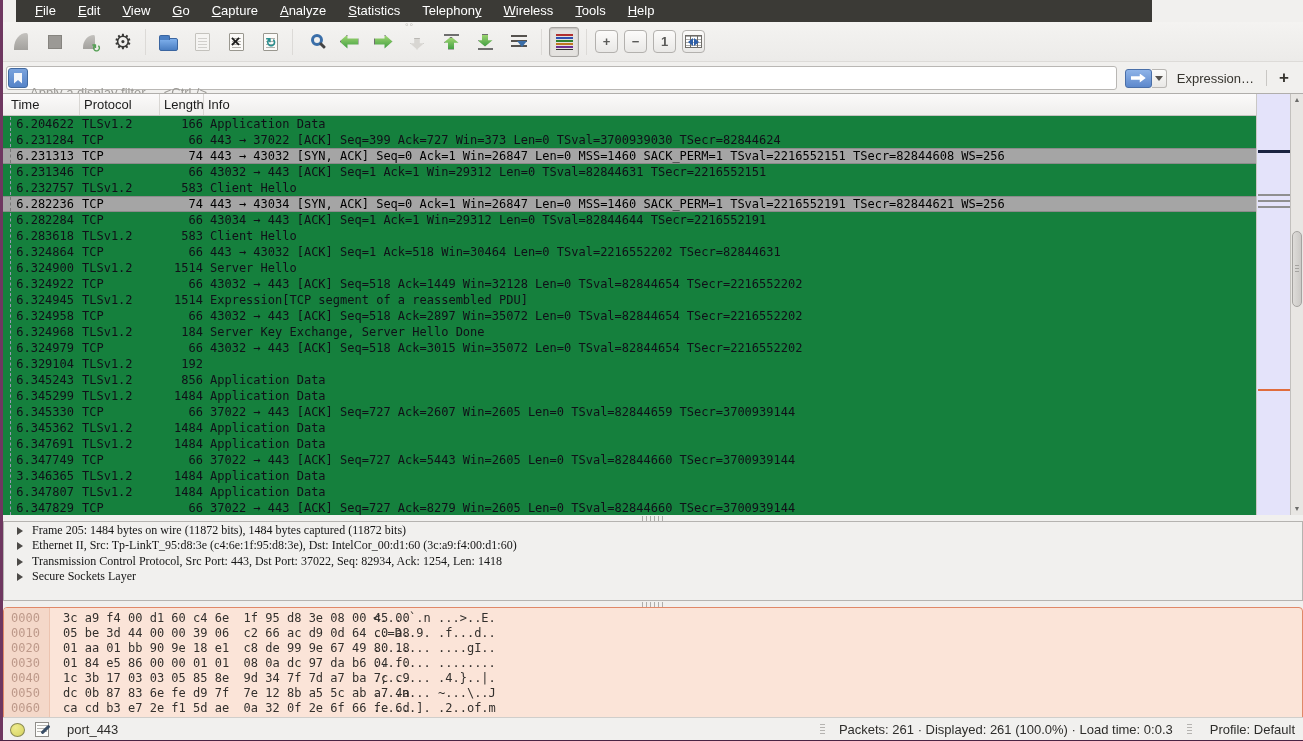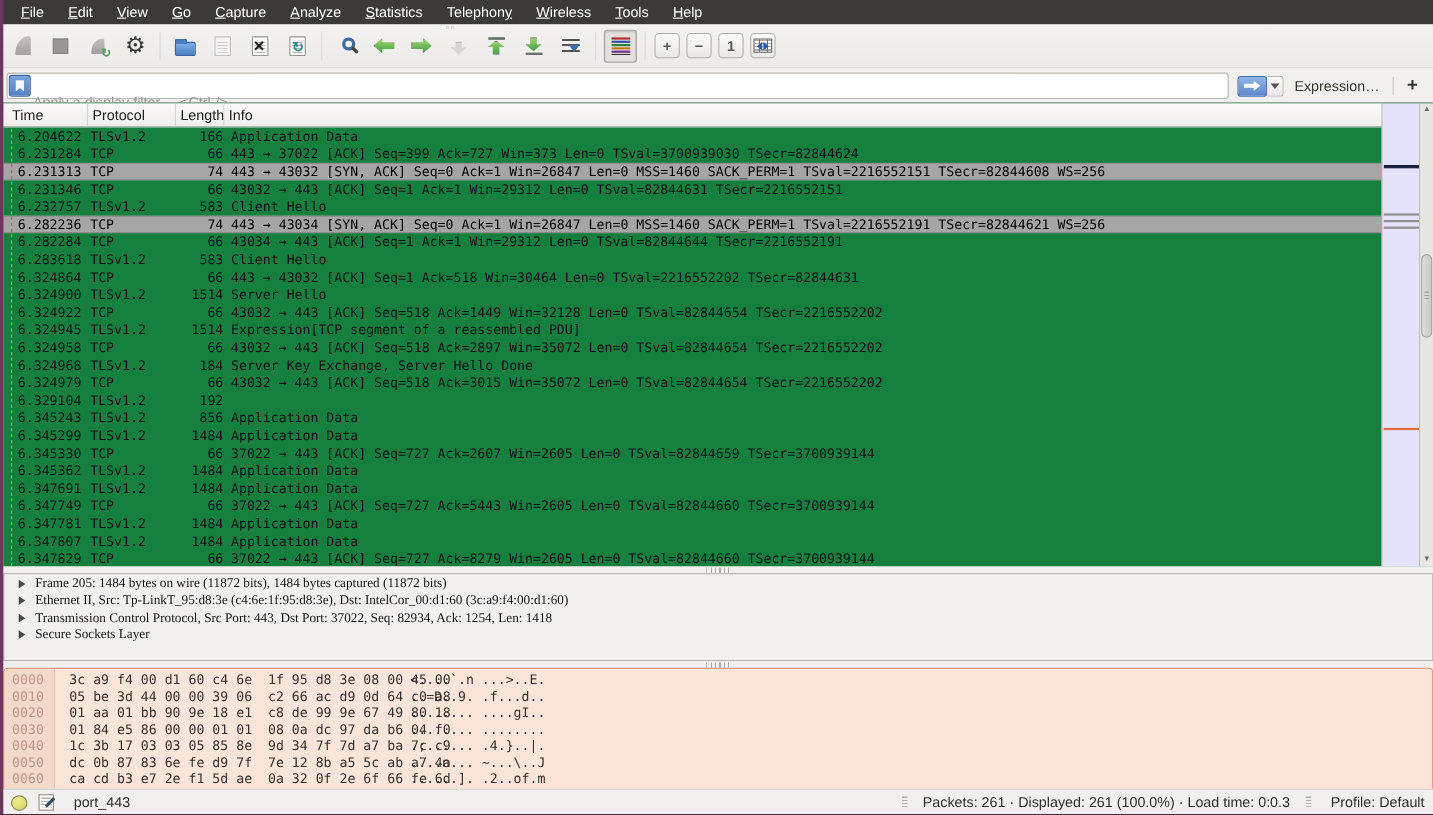--- a/index.html
+++ b/index.html
@@ -4,21 +4,21 @@
 <style>
   * { margin:0; padding:0; box-sizing:border-box; }
   html,body { width:1303px; height:741px; overflow:hidden; }
   body { font-family:"Liberation Sans", sans-serif; background:#f1f0ee; position:relative; font-size:13px; }
 
   
   .edge-l { position:absolute; left:0; top:0; width:3px; height:741px; background:#6e3760; z-index:50; }
   .edge-b { position:absolute; left:0; bottom:0; width:100%; height:1px; background:#4a2344; z-index:50; }
 
   
-  .menubar { position:absolute; left:0; top:0; width:1303px; height:22px; background:#3b3a36; display:flex; align-items:stretch; padding-left:8px; z-index:40; }
+  .menubar { position:absolute; left:16px; top:0; width:1136px; height:22px; background:#3b3a36; display:flex; align-items:stretch; padding-left:8px; z-index:40; }
   .menu-item { color:#ffffff; padding:0 11px; line-height:22px; font-size:13px; cursor:default; }
   .menu-item u { text-decoration:underline; }
 
   
   .toolbar { position:absolute; left:0; top:22px; width:1303px; height:40px; background:linear-gradient(#f4f3f1,#ecebe9); border-bottom:1px solid #dddbd8; display:flex; align-items:center; padding-left:4px; }
   .tbtn { width:30px; height:30px; display:flex; align-items:center; justify-content:center; background:transparent; border:1px solid transparent; position:relative; margin:0 2px; }
   .tbtn.pressed { background:#e4e2df; border:1px solid #a5a3a0; border-radius:3px; box-shadow:inset 0 1px 2px rgba(0,0,0,.18); }
   .tsep { width:1px; height:26px; background:#dcdad7; margin:0 5px; }
 
   .fin { width:14px; height:17px; background:linear-gradient(#b8b6b2,#908e8a); border-radius:100% 12% 0 0 / 100% 18% 0 0; }
@@ -385,21 +385,21 @@
         <span class="c-len">1484</span>
         <span class="c-info">Application Data</span>
       </div>
       <div class="prow">
         <span class="c-time">6.347749</span>
         <span class="c-proto">TCP</span>
         <span class="c-len">66</span>
         <span class="c-info">37022 → 443 [ACK] Seq=727 Ack=5443 Win=2605 Len=0 TSval=82844660 TSecr=3700939144</span>
       </div>
       <div class="prow">
-        <span class="c-time">6.347781</span>
+        <span class="c-time">3.346365</span>
         <span class="c-proto">TLSv1.2</span>
         <span class="c-len">1484</span>
         <span class="c-info">Application Data</span>
       </div>
       <div class="prow">
         <span class="c-time">6.347807</span>
         <span class="c-proto">TLSv1.2</span>
         <span class="c-len">1484</span>
         <span class="c-info">Application Data</span>
       </div>

